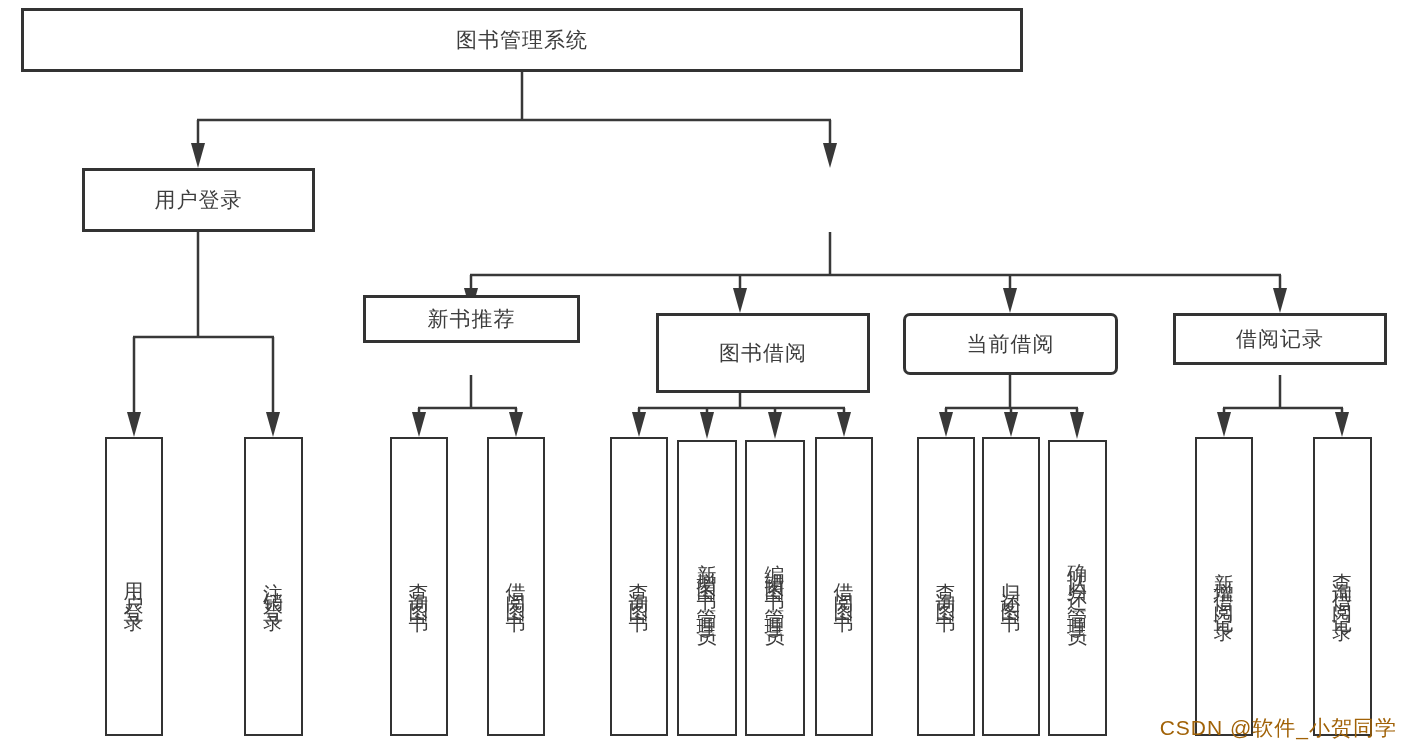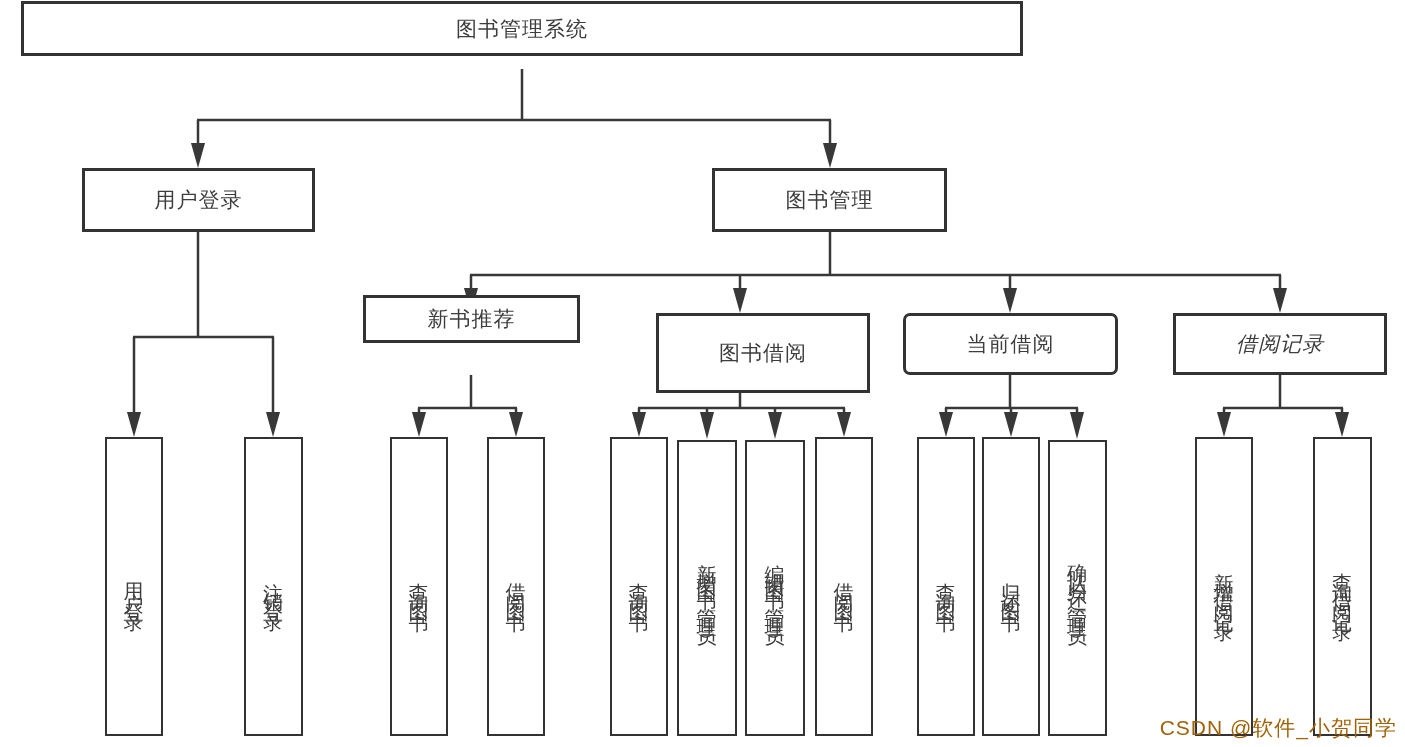--- a/index.html
+++ b/index.html
@@ -82,41 +82,38 @@
       <polygon points="768,412 782,412 775,439"></polygon>
       <polygon points="837,412 851,412 844,437"></polygon>
       <polygon points="939,412 953,412 946,437"></polygon>
       <polygon points="1004,412 1018,412 1011,437"></polygon>
       <polygon points="1070,412 1084,412 1077,439"></polygon>
       <polygon points="1217,412 1231,412 1224,437"></polygon>
       <polygon points="1335,412 1349,412 1342,437"></polygon>
     </g>
   </svg>
 
-  <div class="node" style="left:21px; top:1px; width:1002px; height:55px;">
+  <div class="node" style="left:21px; top:8px; width:1002px; height:64px;">
     <span>图书管理系统</span>
   </div>
 
   <div class="node" style="left:82px; top:168px; width:233px; height:64px;">
     <span>用户登录</span>
-  </div>
-  <div class="node" style="left:712px; top:168px; width:235px; height:64px;">
-    <span>图书管理</span>
   </div>
 
   <div class="node" style="left:363px; top:295px; width:217px; height:48px;">
     <span>新书推荐</span>
   </div>
   <div class="node" style="left:633px; top:313px; width:214px; height:80px;margin-left:23px;">
     <span>图书借阅</span>
   </div>
   <div class="node" style="left:903px; top:313px; width:215px; height:62px;border-radius:7px;">
     <span>当前借阅</span>
   </div>
-  <div class="node" style="left:1173px; top:313px; width:214px; height:62px;font-style:italic;">
+  <div class="node" style="left:1173px; top:313px; width:214px; height:52px;">
     <span>借阅记录</span>
   </div>
 
   <div class="node leaf" style="left:105px; top:437px; width:58px; height:299px;">
     <span class="vtext">用户登录</span>
   </div>
   <div class="node leaf" style="left:244px; top:437px; width:59px; height:299px;">
     <span class="vtext">注销登录</span>
   </div>
 

